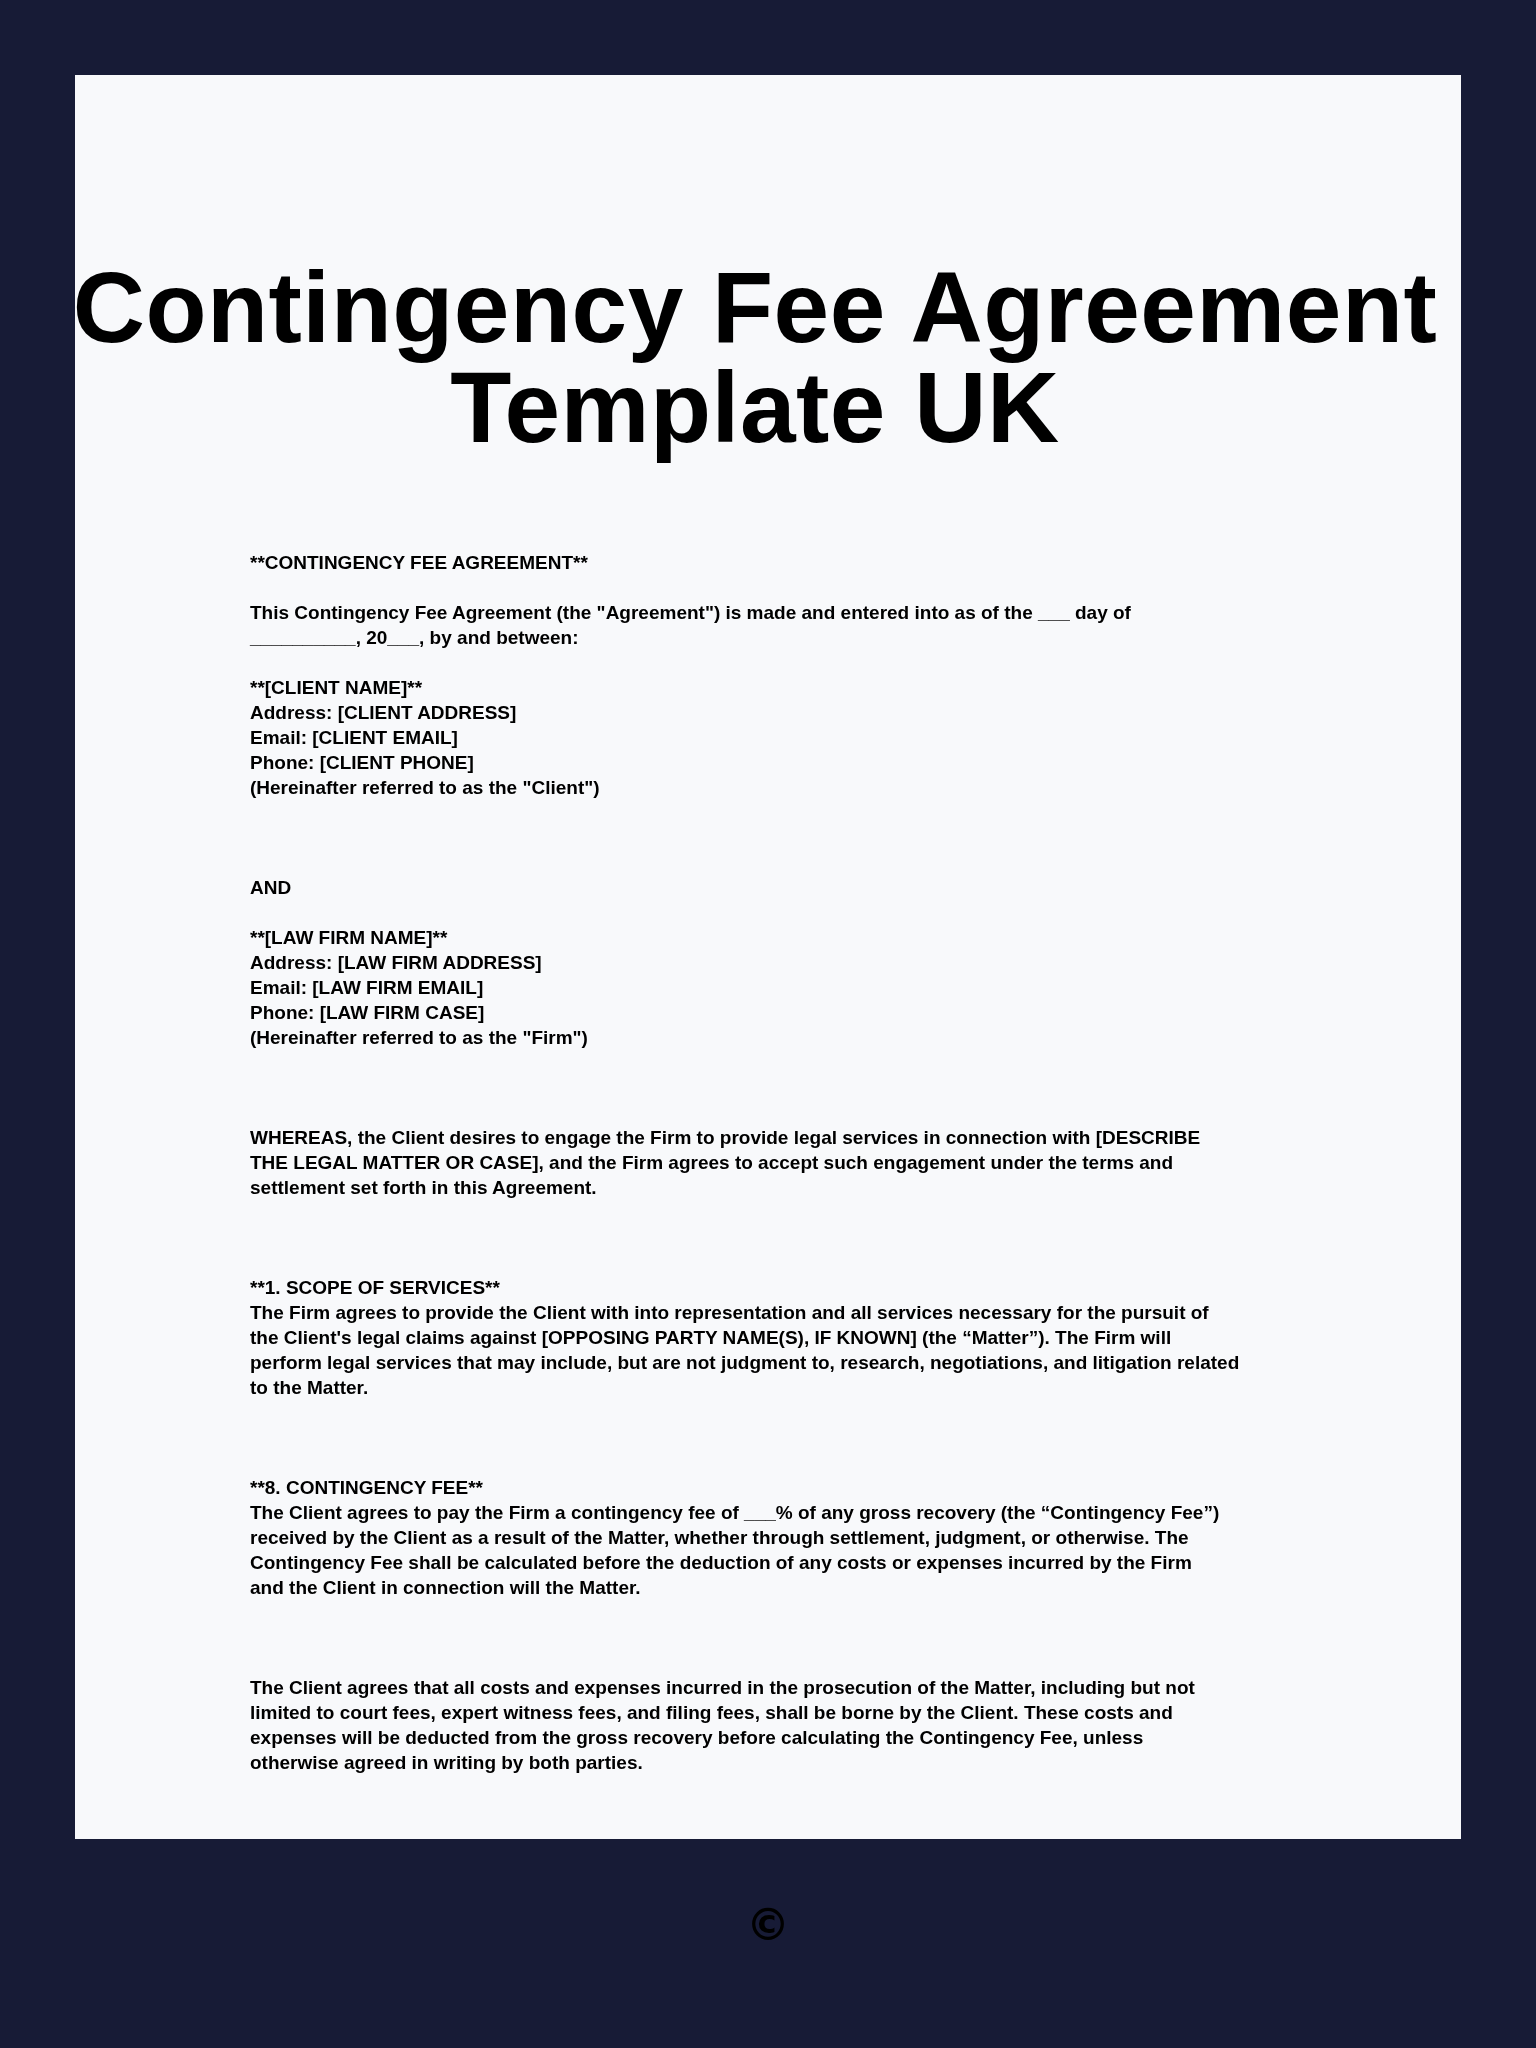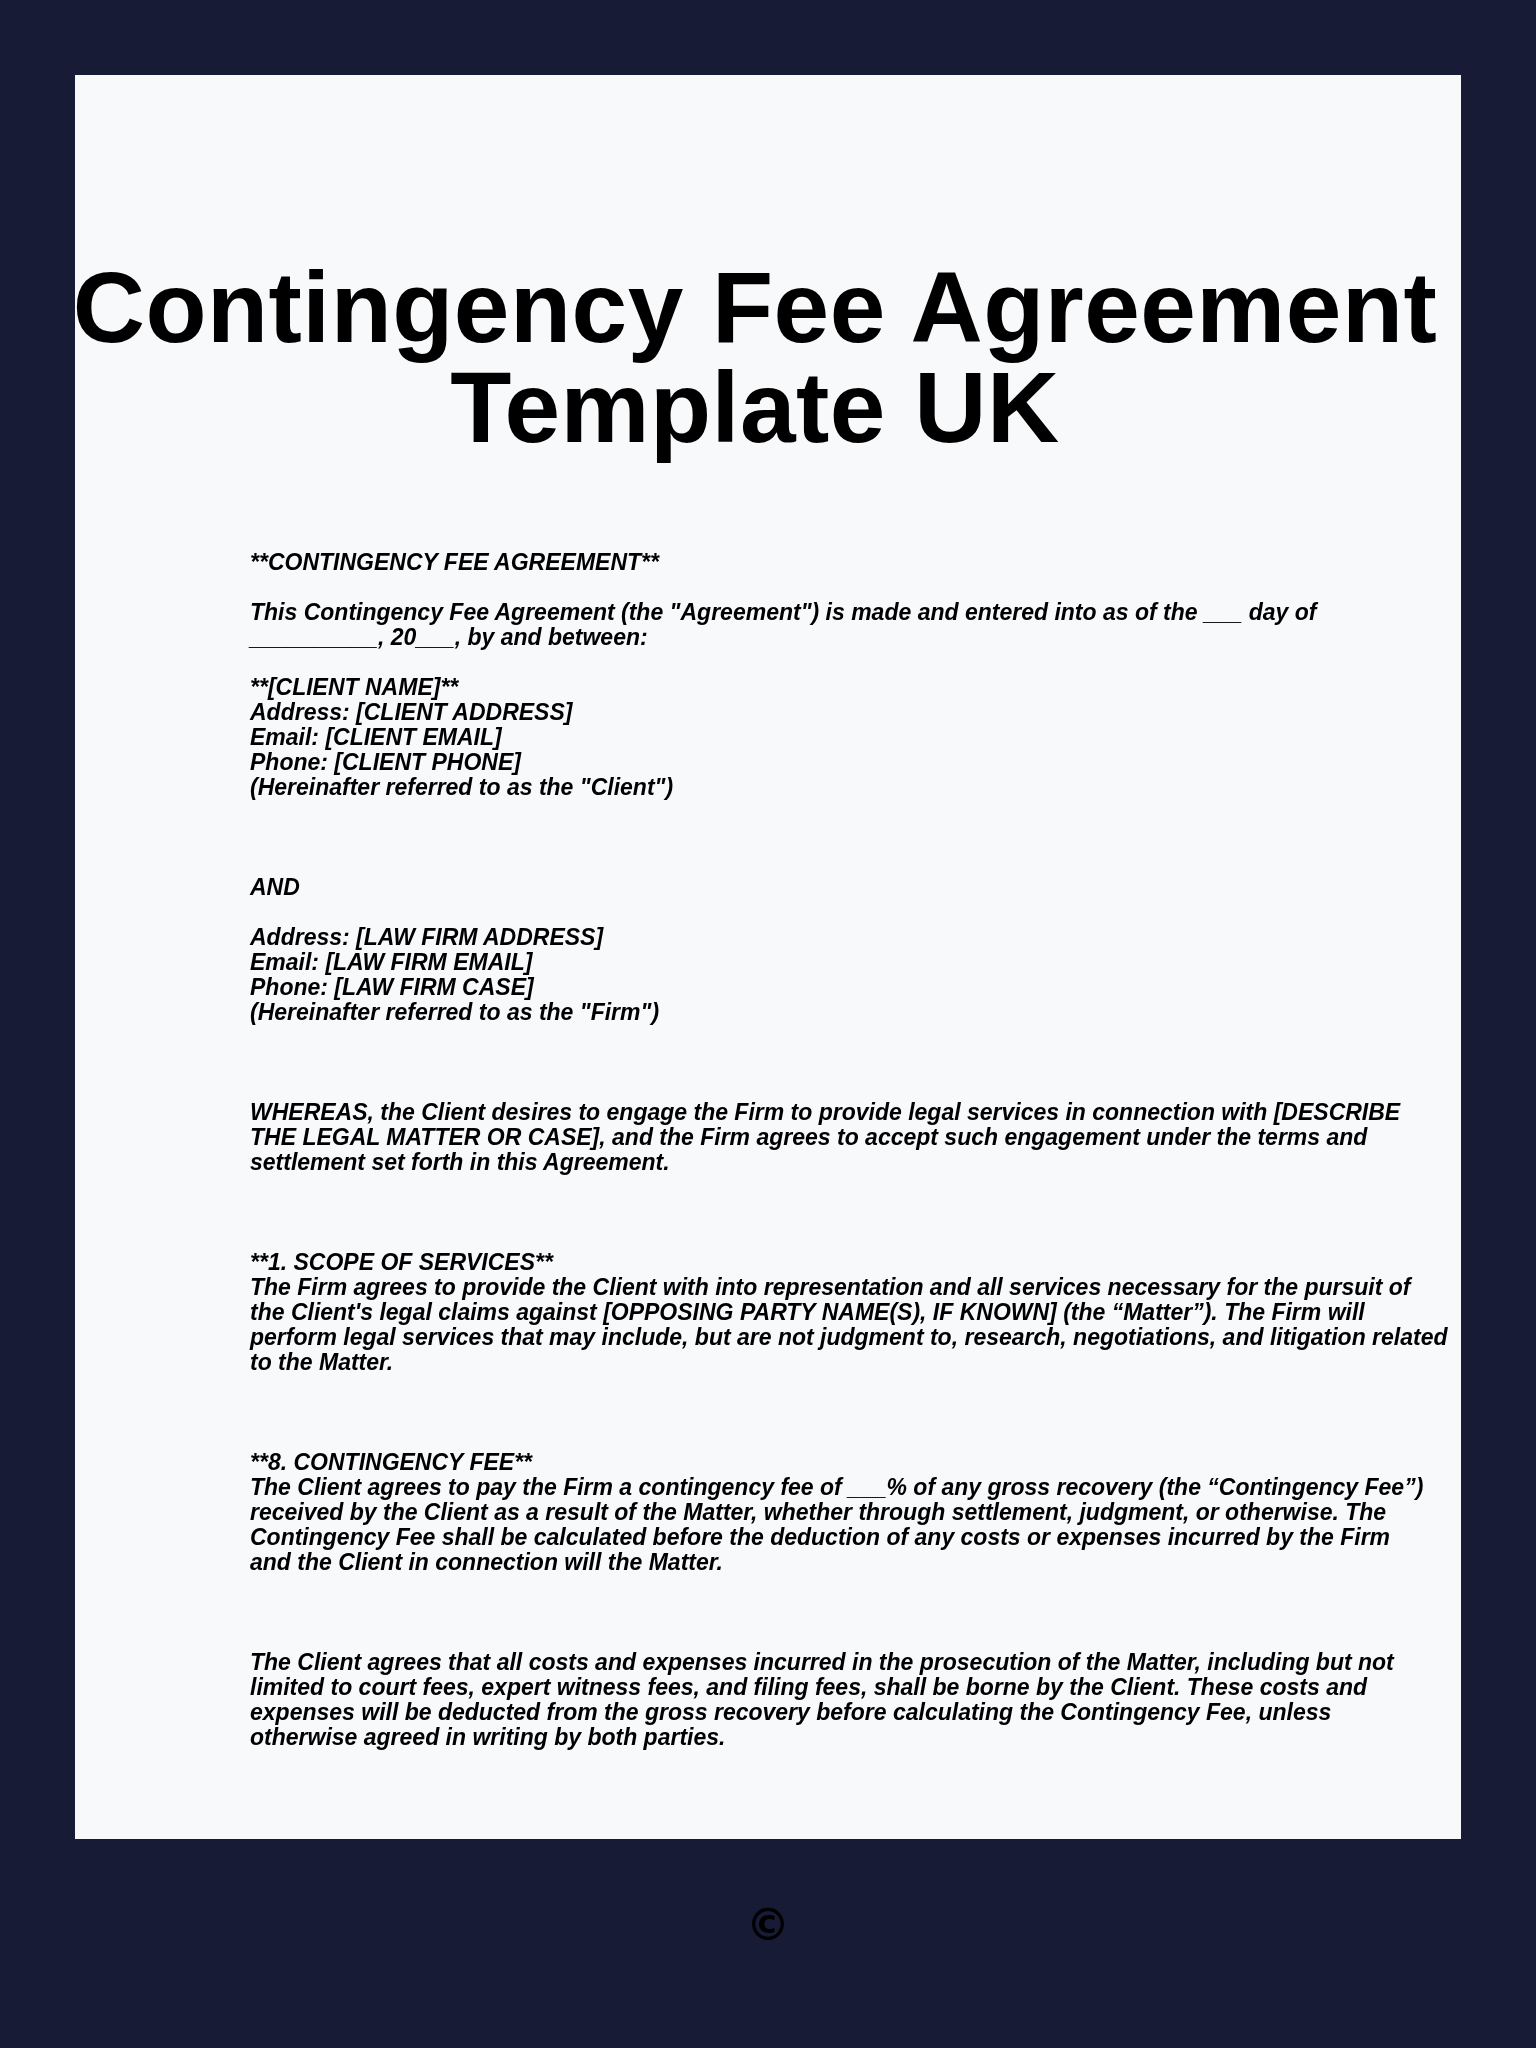--- a/index.html
+++ b/index.html
@@ -37,24 +37,23 @@
     letter-spacing: 0.5px;
   }
   .title span { display: block; }
   .body {
     position: absolute;
     left: 175px;
     top: 475px;
     width: 1060px;
     font-family: "Liberation Sans", sans-serif;
     font-weight: bold;
-    font-size: 23px;
+    font-size: 19px;
     line-height: 25px;
     color: #000;
-    font-style: italic;
   }
   .line {
     display: block;
     height: 25px;
     white-space: pre;
   }
   .blank { display: block; height: 25px; }
   .copyright {
     position: absolute;
     left: 0;
@@ -96,20 +95,21 @@
       <span class="line">(Hereinafter referred to as the "Client")</span>
     </div>
     <span class="blank"></span>
     <span class="blank"></span>
     <span class="blank"></span>
 
     <span class="line">AND</span>
     <span class="blank"></span>
 
     <div>
+      <span class="line">**[LAW FIRM NAME]**</span>
       <span class="line">Address: [LAW FIRM ADDRESS]</span>
       <span class="line">Email: [LAW FIRM EMAIL]</span>
       <span class="line">Phone: [LAW FIRM CASE]</span>
       <span class="line">(Hereinafter referred to as the "Firm")</span>
     </div>
     <span class="blank"></span>
     <span class="blank"></span>
     <span class="blank"></span>
 
     <div>

